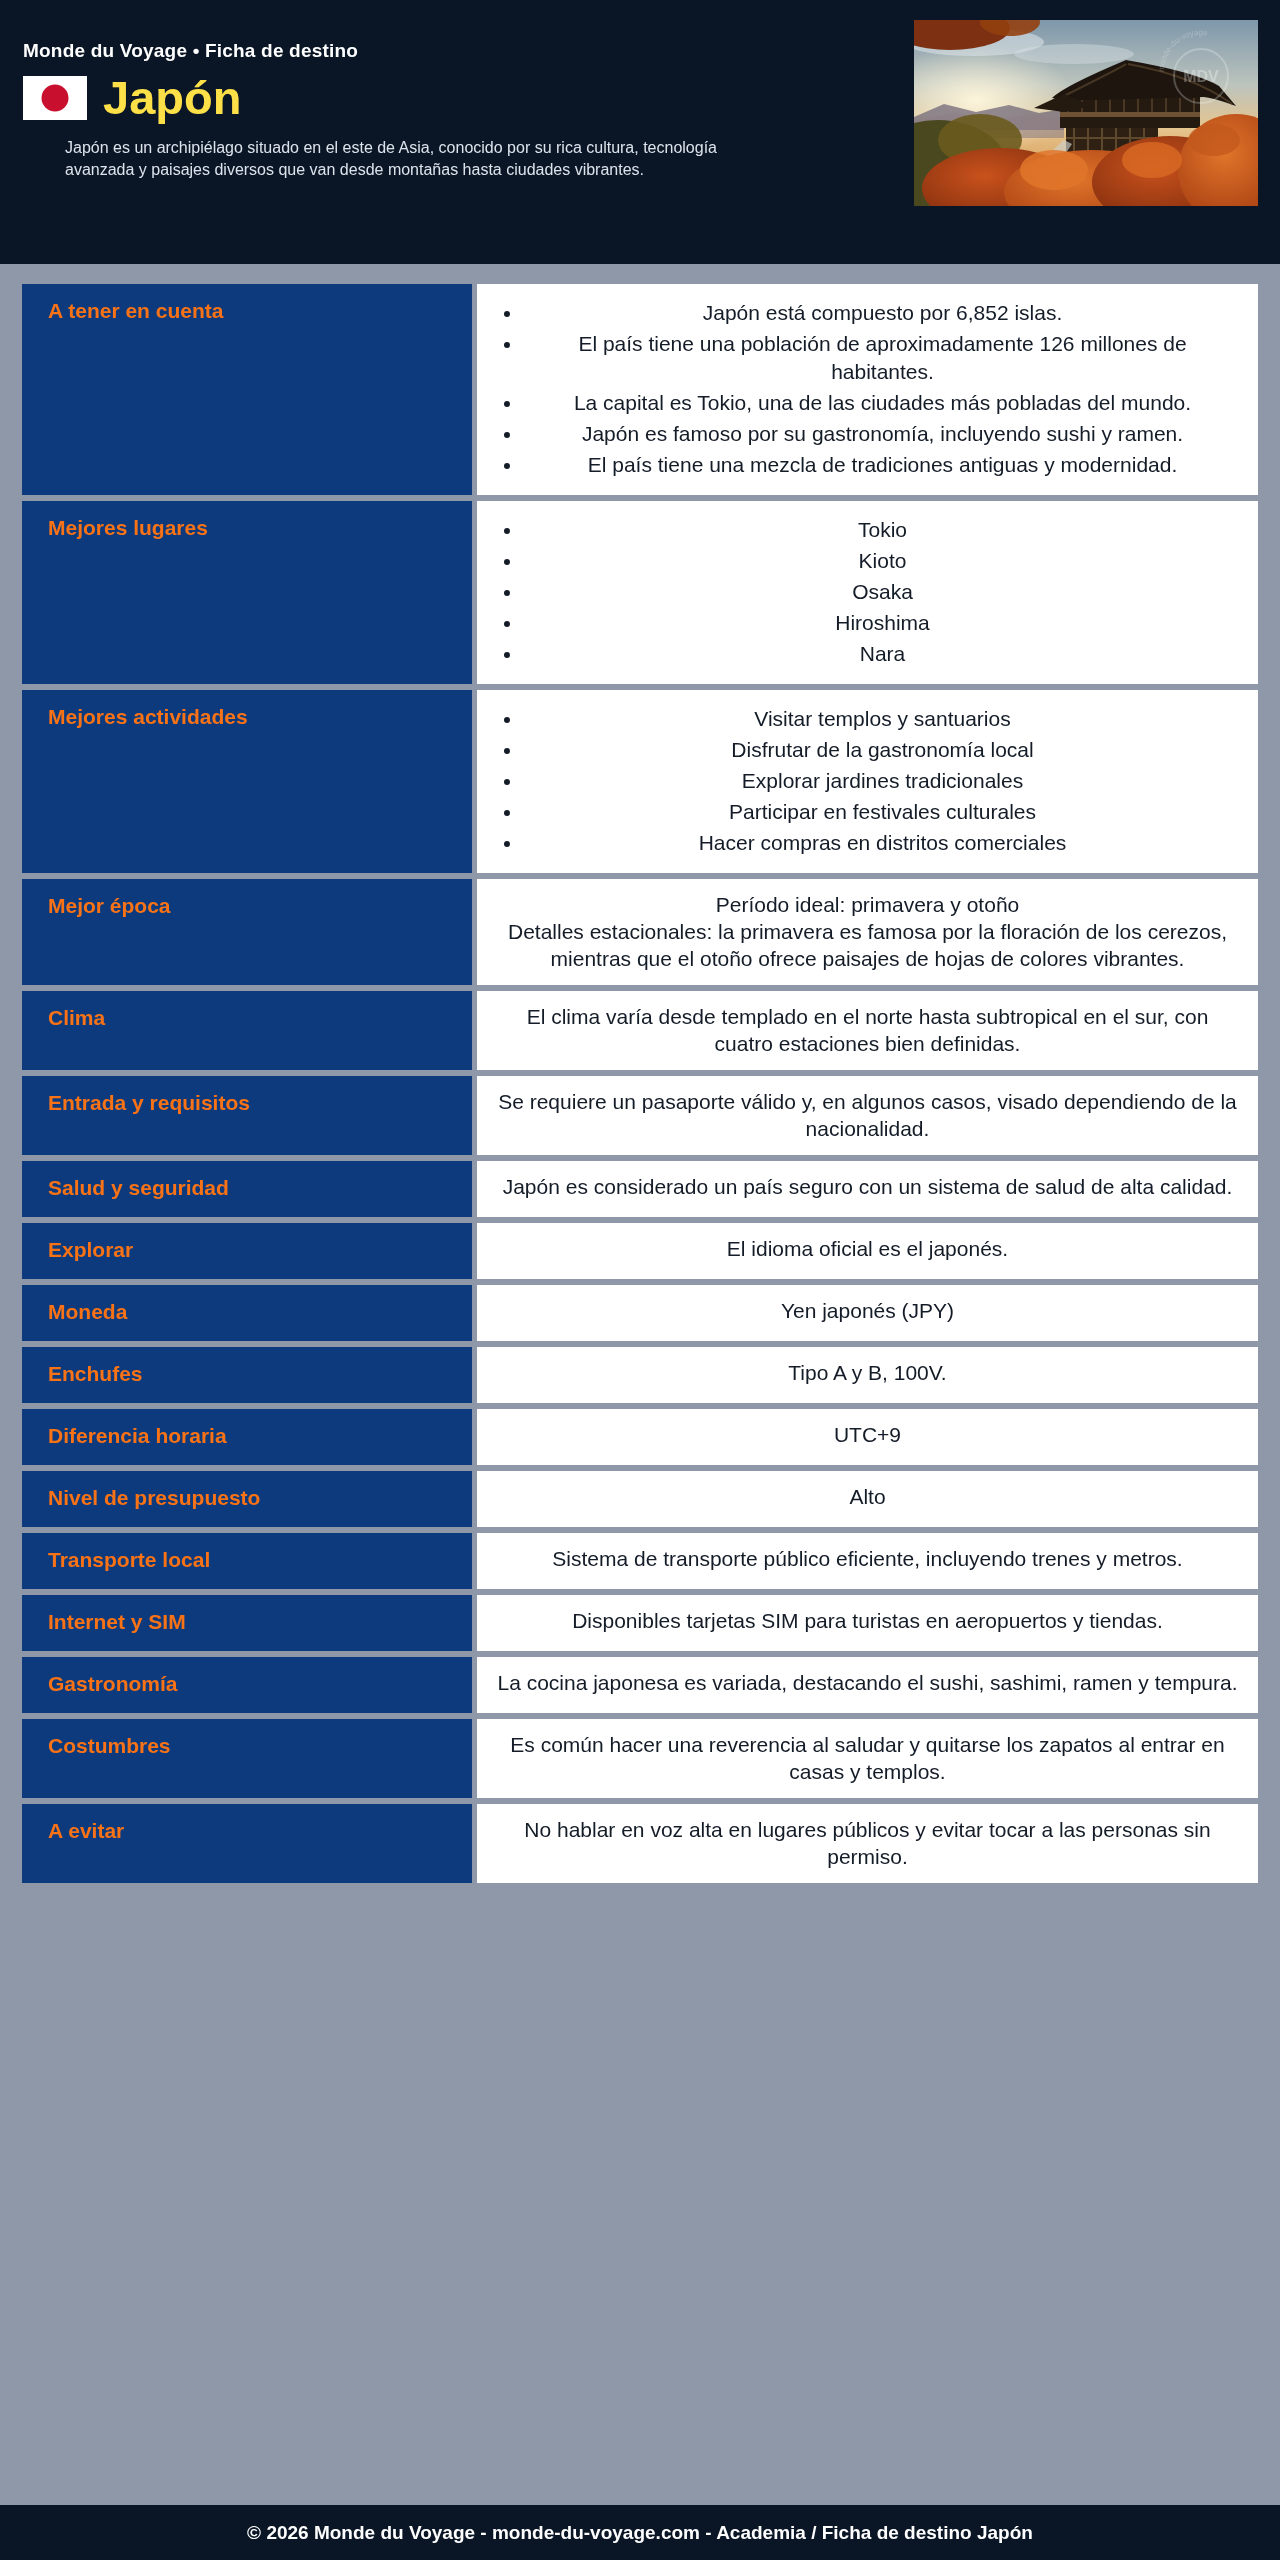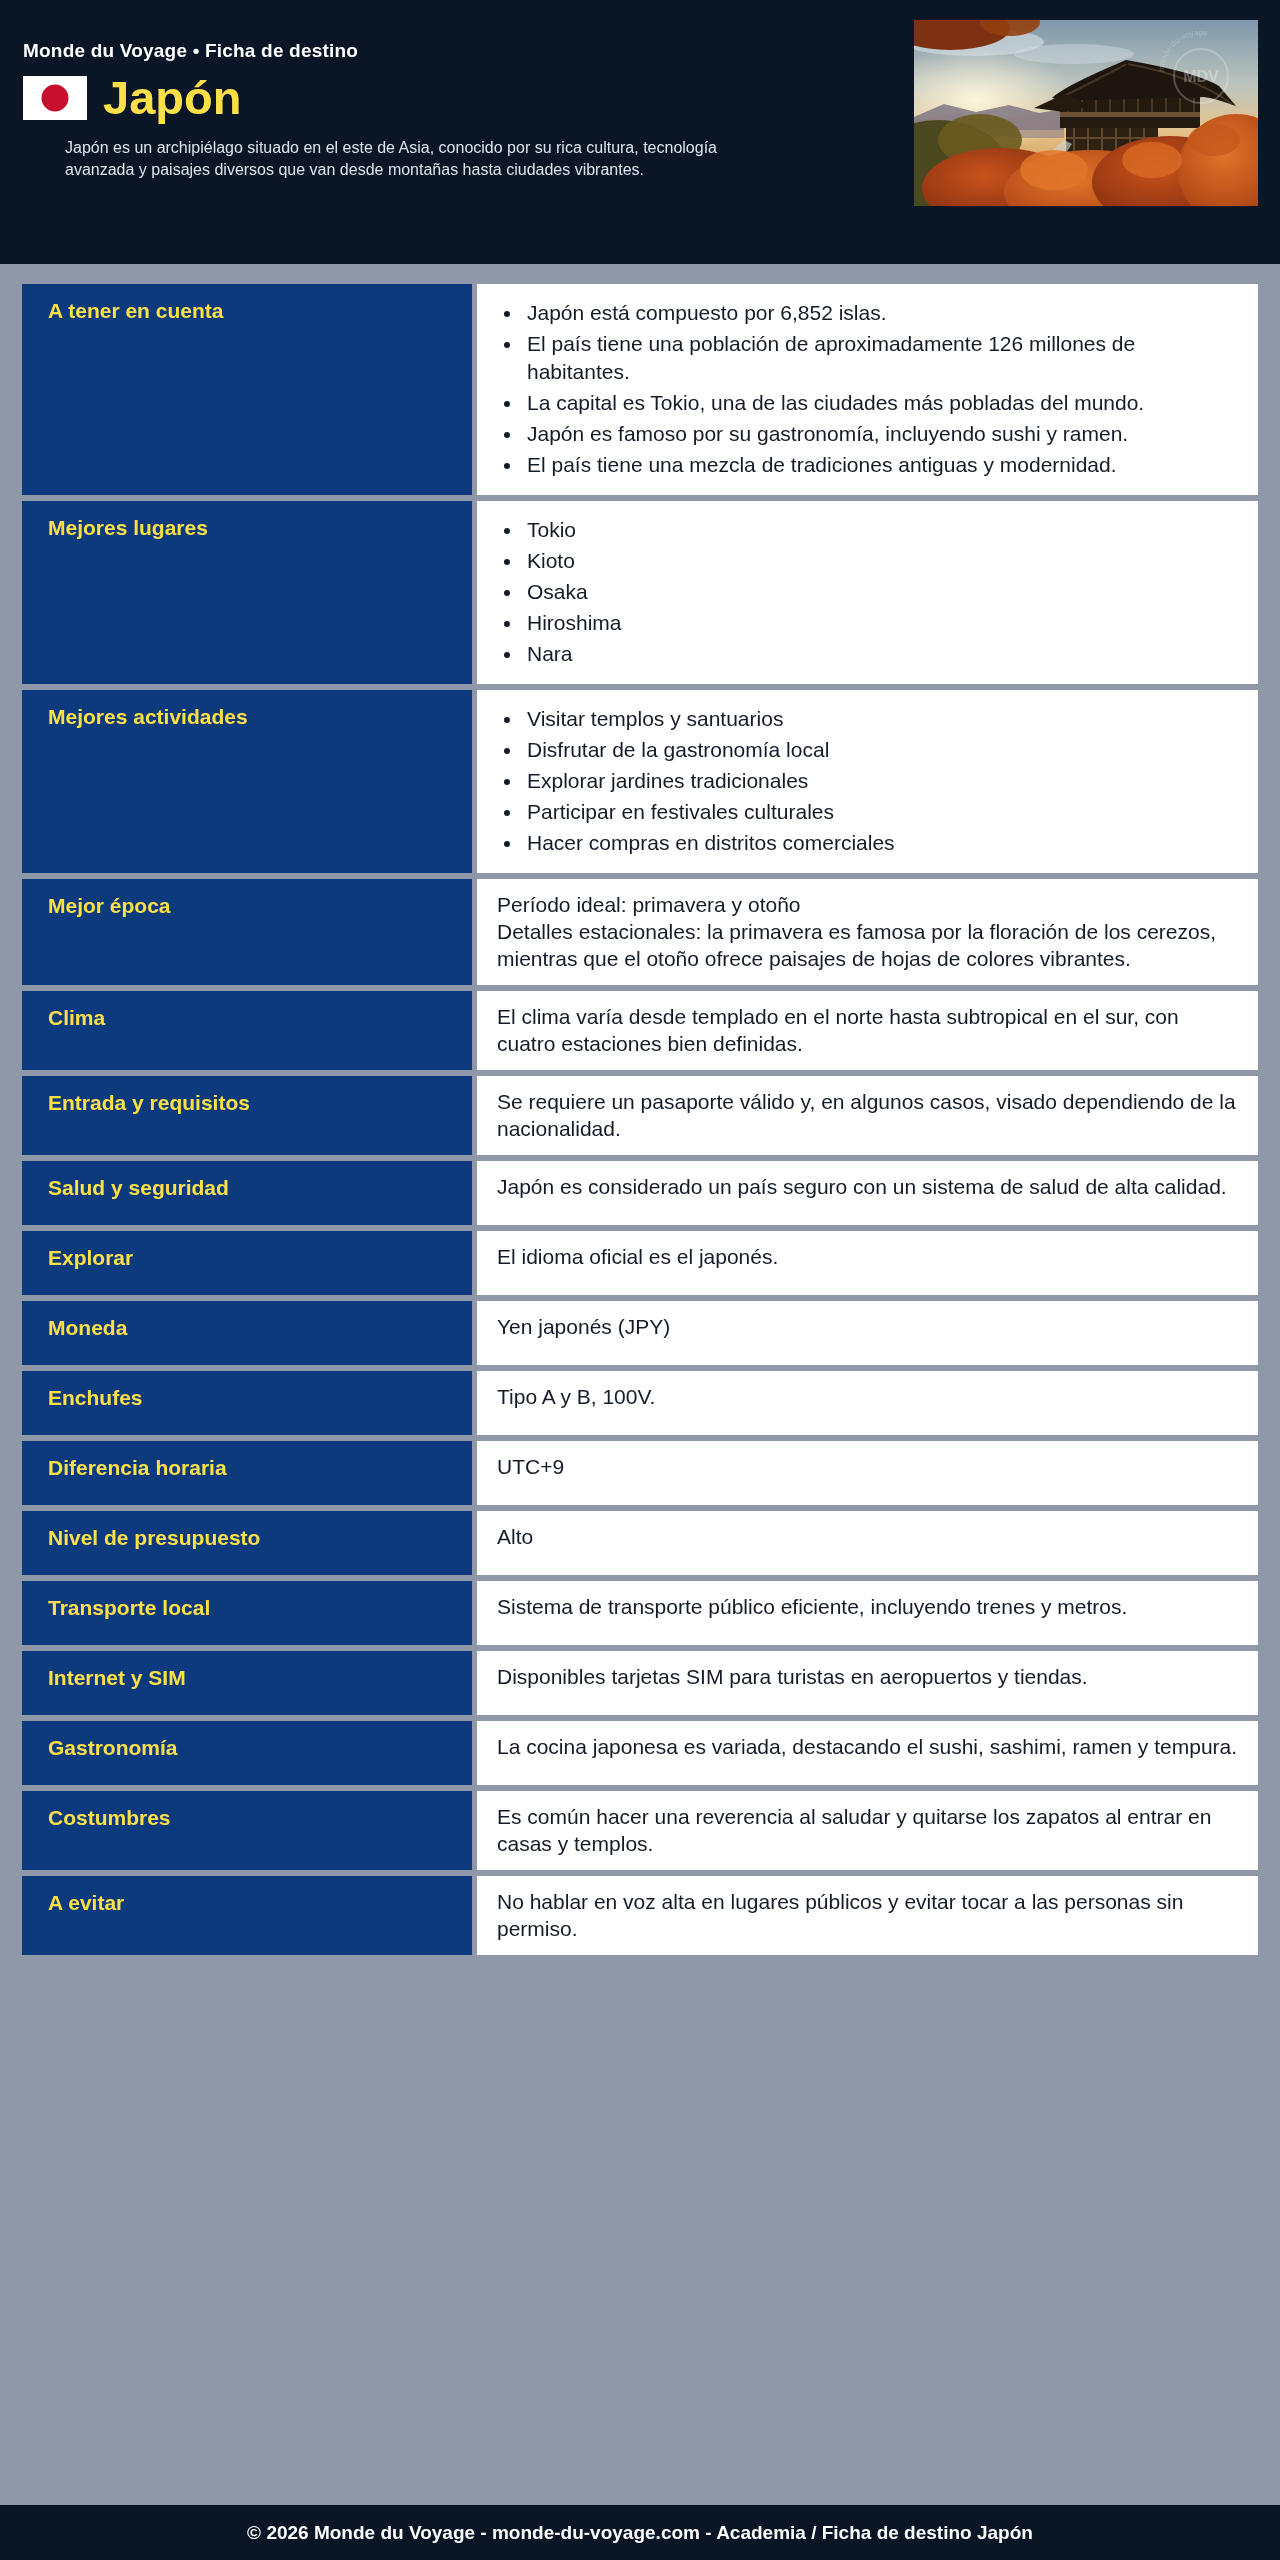--- a/index.html
+++ b/index.html
@@ -89,33 +89,34 @@
     flex-direction:column;
     gap:6px;
   }
   .info-row{
     display:flex;
     gap:5px;
   }
   .label-cell{
     flex:0 0 450px;
     background:var(--accent-blue);
-    color:#fde047;
+    color:#f97316;
     font-weight:bold;
     font-size:21px;
-    padding:14px 16px 24px 26px;
+    padding:14px 16px 16px 26px;
     line-height:26px;
   }
   .content-cell{
     flex:1 1 auto;
     background:var(--cell-bg);
     color:var(--cell-text);
     font-size:21px;
     line-height:27px;
     padding:12px 20px 13px 20px;
+    text-align:center;
   }
   .content-cell p.cell-line{margin:0;}
   ul.bullets{
     list-style:disc outside;
     padding-left:26px;
     margin:2px 0;
   }
   ul.bullets li{
     padding-left:4px;
     margin:3px 0;

